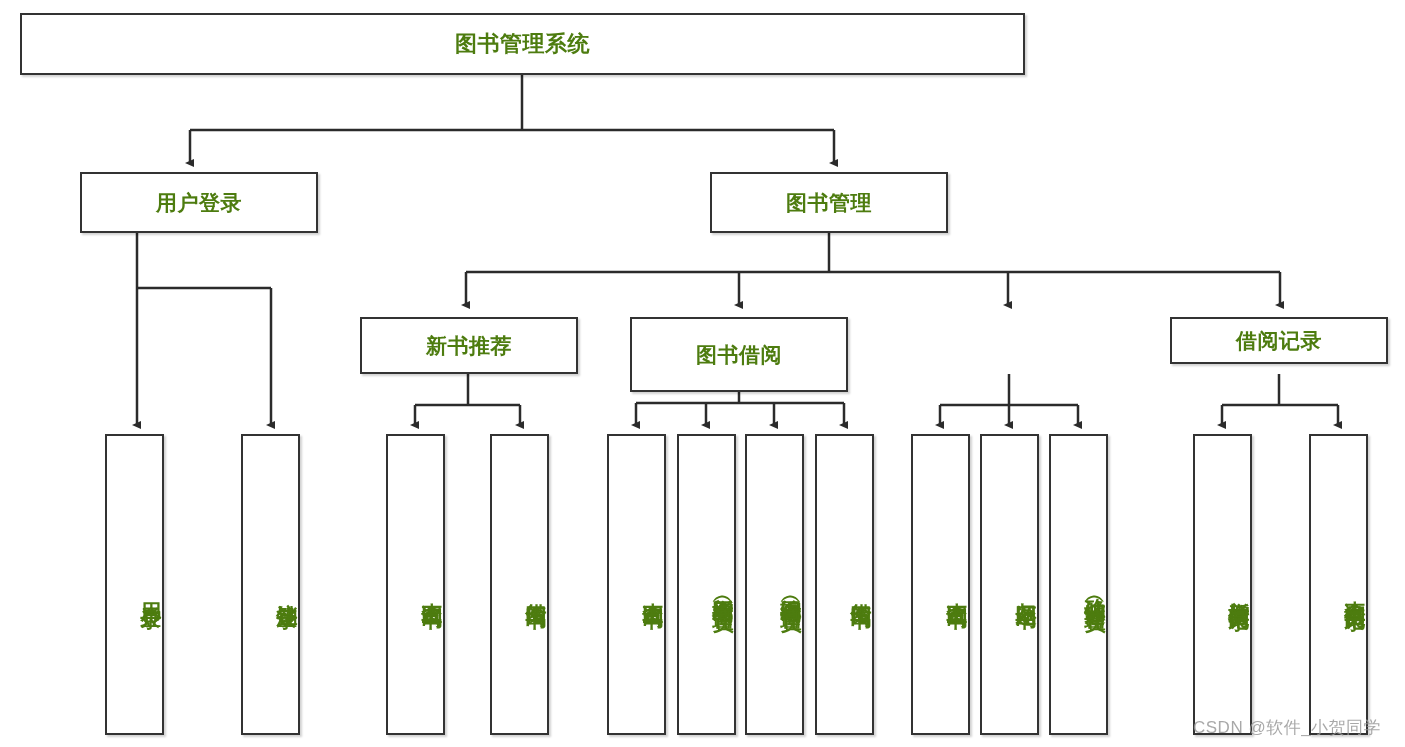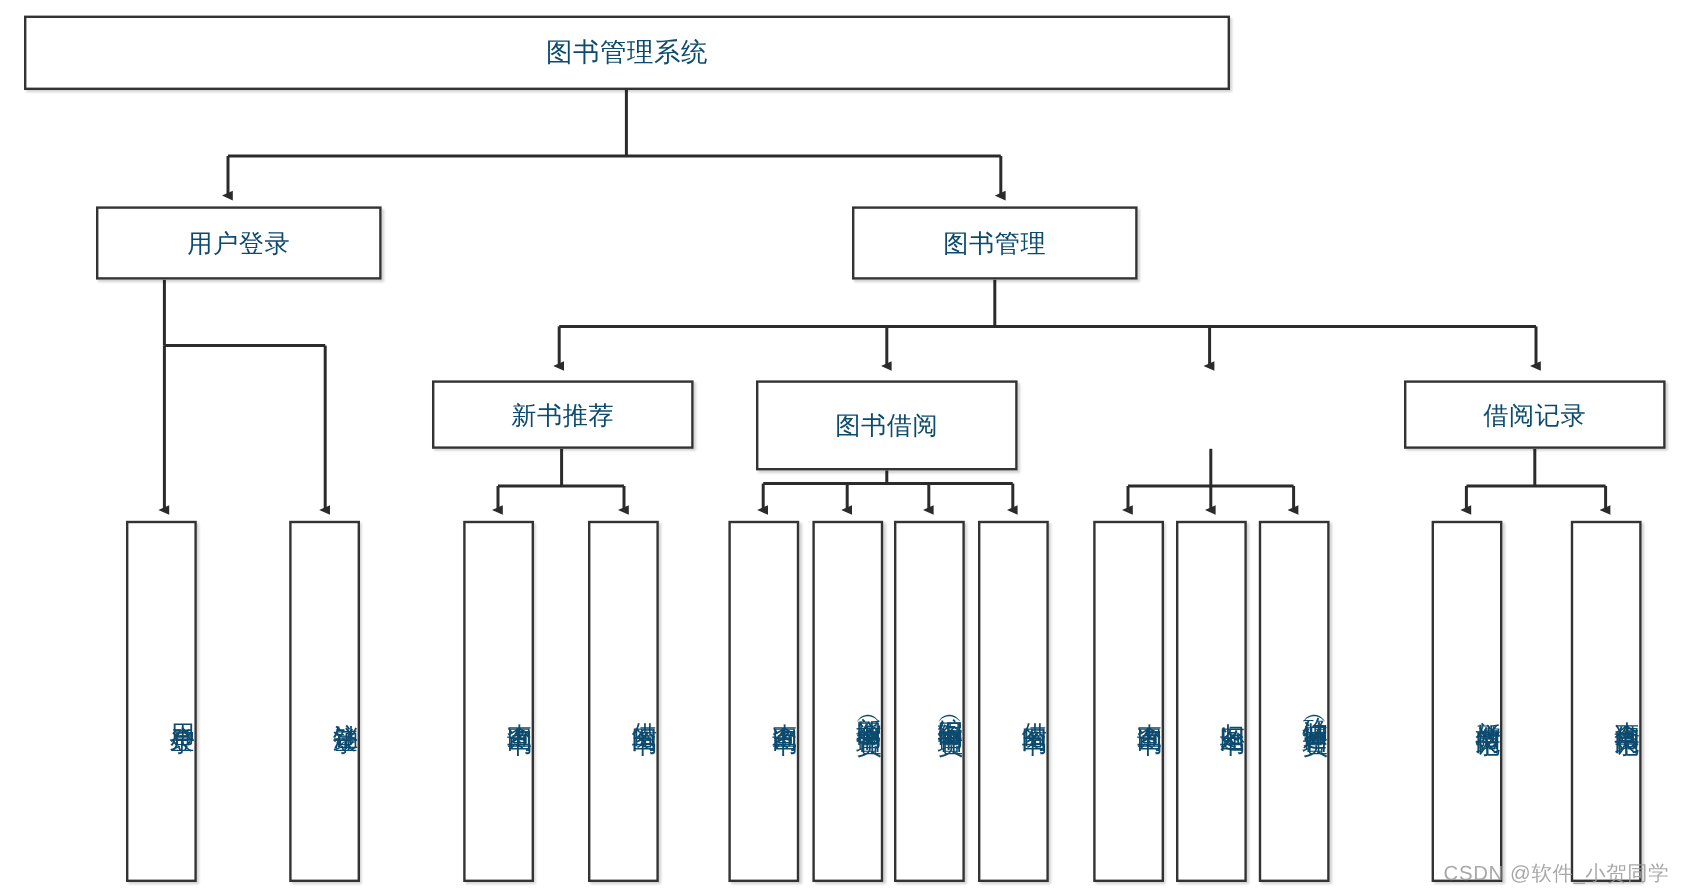--- a/index.html
+++ b/index.html
@@ -25,22 +25,23 @@
     height: 747px;
   }
   .node {
     position: absolute;
     box-sizing: border-box;
     border: 2px solid #333333;
     background: #ffffff;
     display: flex;
     align-items: center;
     justify-content: center;
-    color: #0c4a6e;
+    color: #4d7c0f;
     box-shadow: 2px 2px 2px rgba(0,0,0,0.18);
+    font-weight: bold;
   }
   .node.horiz {
     font-size: 21px;
     letter-spacing: 0.5px;
   }
   .node.root {
     font-size: 22px;
   }
   .node.vert {
     writing-mode: vertical-rl;
@@ -58,21 +59,20 @@
     white-space: normal;
     text-align: left;
   }
   .watermark {
     position: absolute;
     color: #9a9a9a;
     font-size: 17px;
     white-space: nowrap;
     opacity: 0.85;
     letter-spacing: 0.5px;
-    padding-left: 10px;
   }
 </style>
 </head>
 <body>
 
 <div id="canvas">
 
   <svg id="edges" viewBox="0 0 1405 747">
     <defs>
       <marker id="arrow" markerWidth="10" markerHeight="10" refX="5" refY="5" orient="auto" markerUnits="userSpaceOnUse">
@@ -133,21 +133,21 @@
   <div class="node horiz" style="left:710px; top:172px; width:238px; height:61px;">
     <span>图书管理</span>
   </div>
 
   <div class="node horiz" style="left:360px; top:317px; width:218px; height:57px;">
     <span>新书推荐</span>
   </div>
   <div class="node horiz" style="left:630px; top:317px; width:218px; height:75px;">
     <span>图书借阅</span>
   </div>
-  <div class="node horiz" style="left:1170px; top:317px; width:218px; height:57px;">
+  <div class="node horiz" style="left:1170px; top:317px; width:218px; height:47px;">
     <span>借阅记录</span>
   </div>
 
   <div class="node vert" style="left:105px; top:434px; width:59px; height:301px;">
     <span class="vtext">用户登录</span>
   </div>
   <div class="node vert" style="left:241px; top:434px; width:59px; height:301px;">
     <span class="vtext">注销登录</span>
   </div>
 

